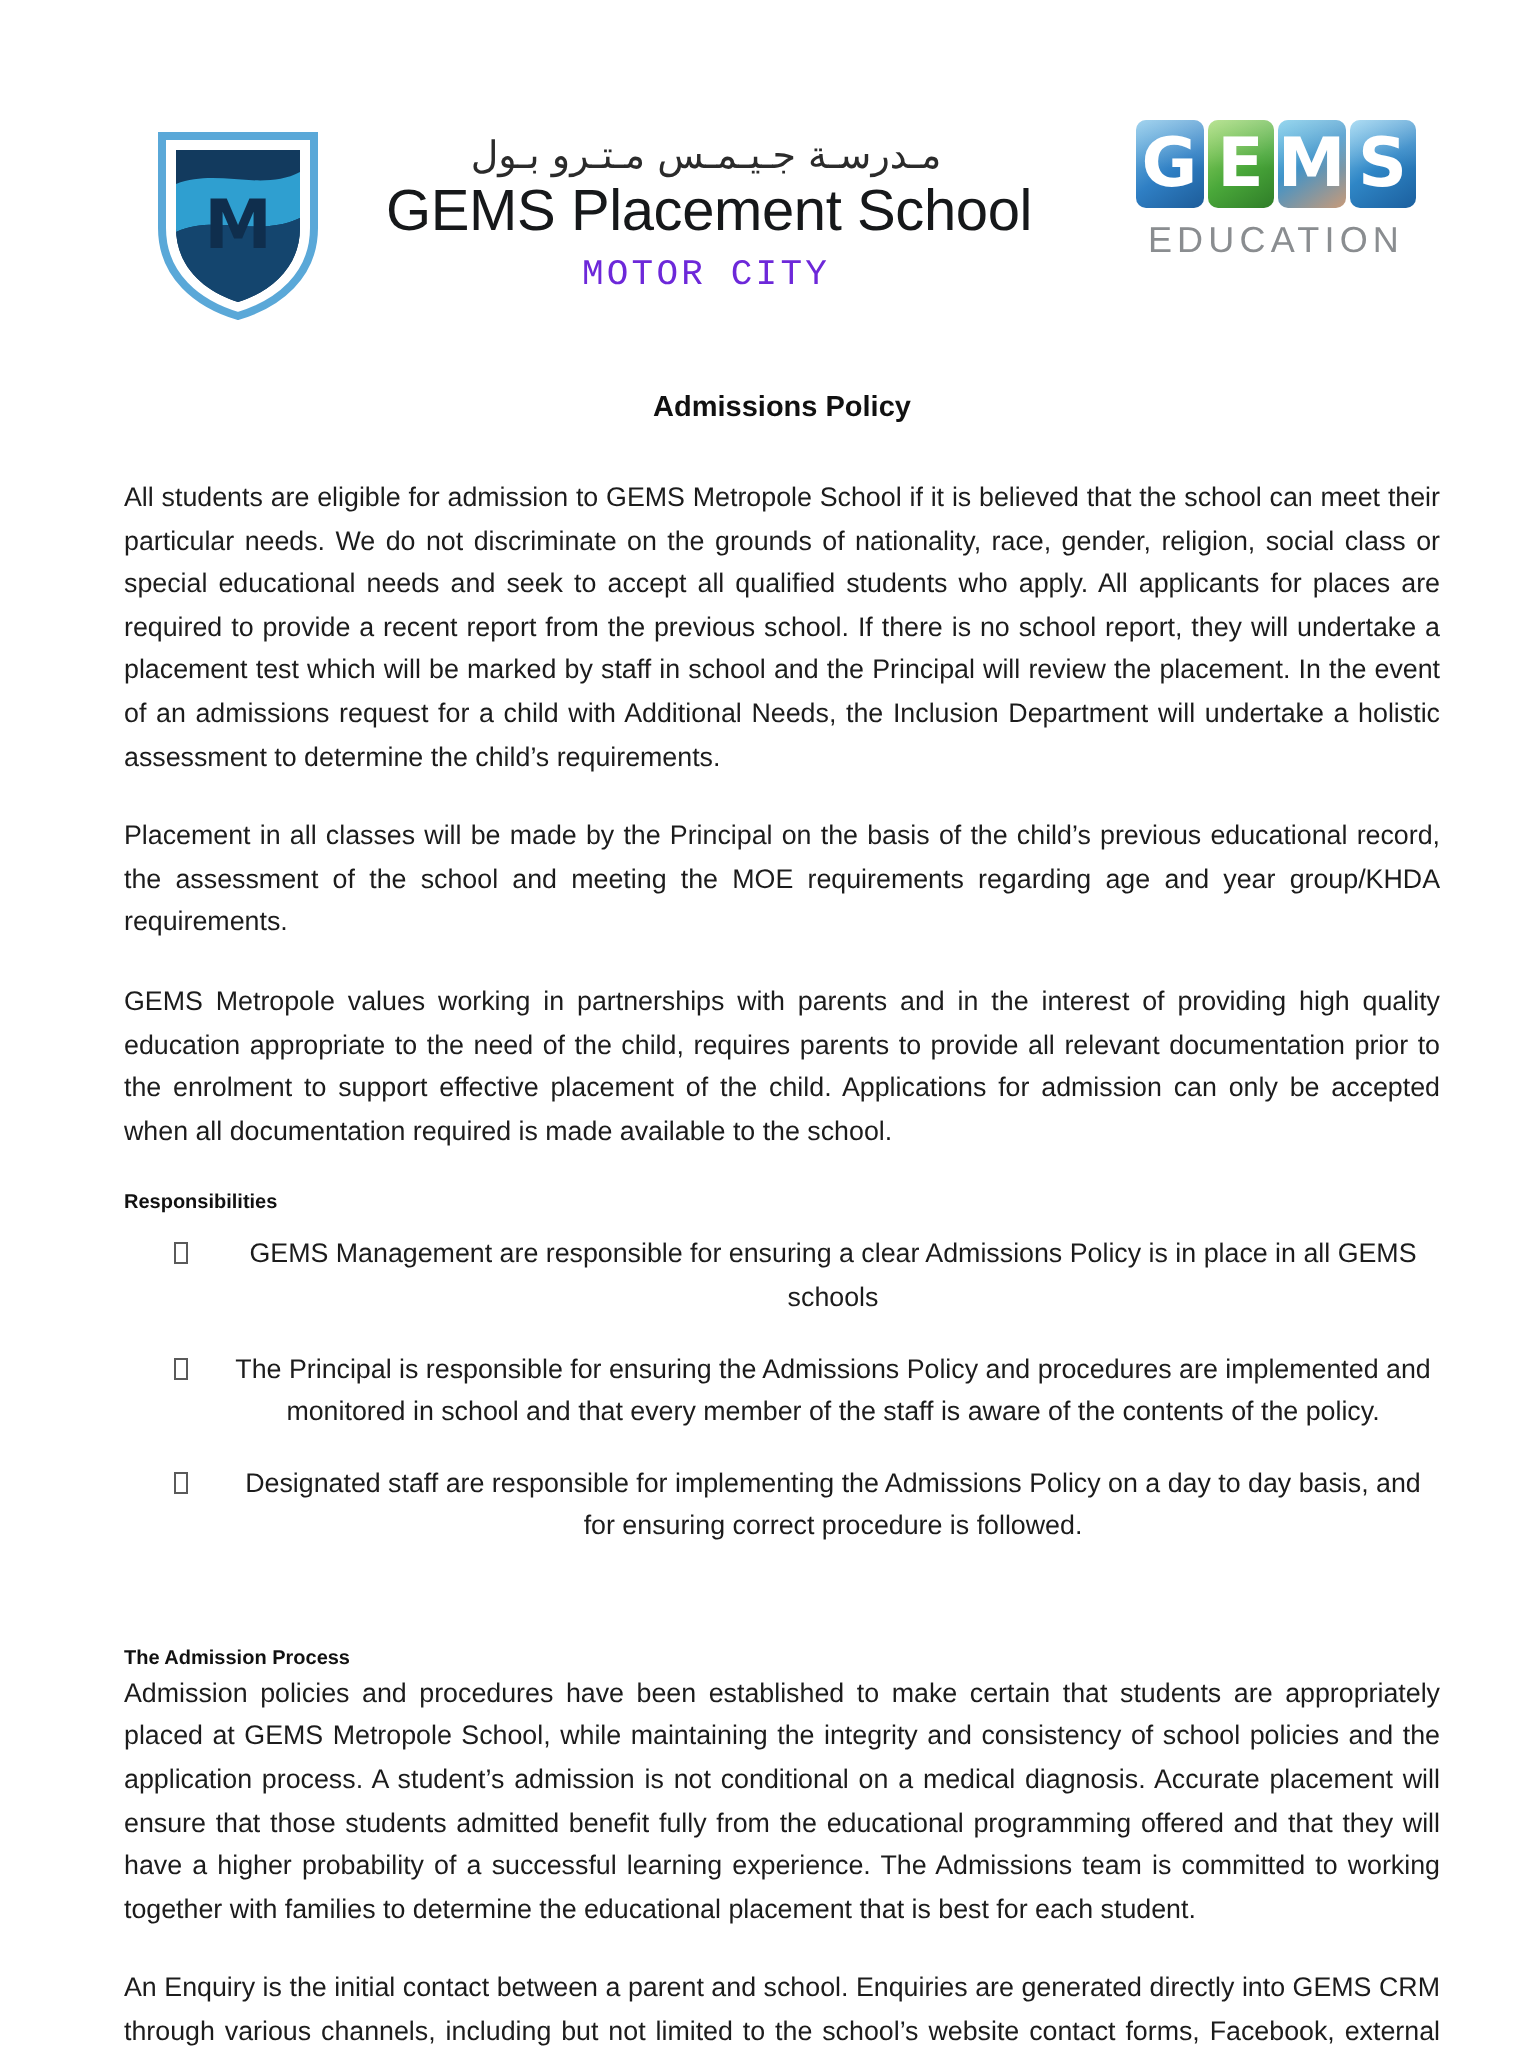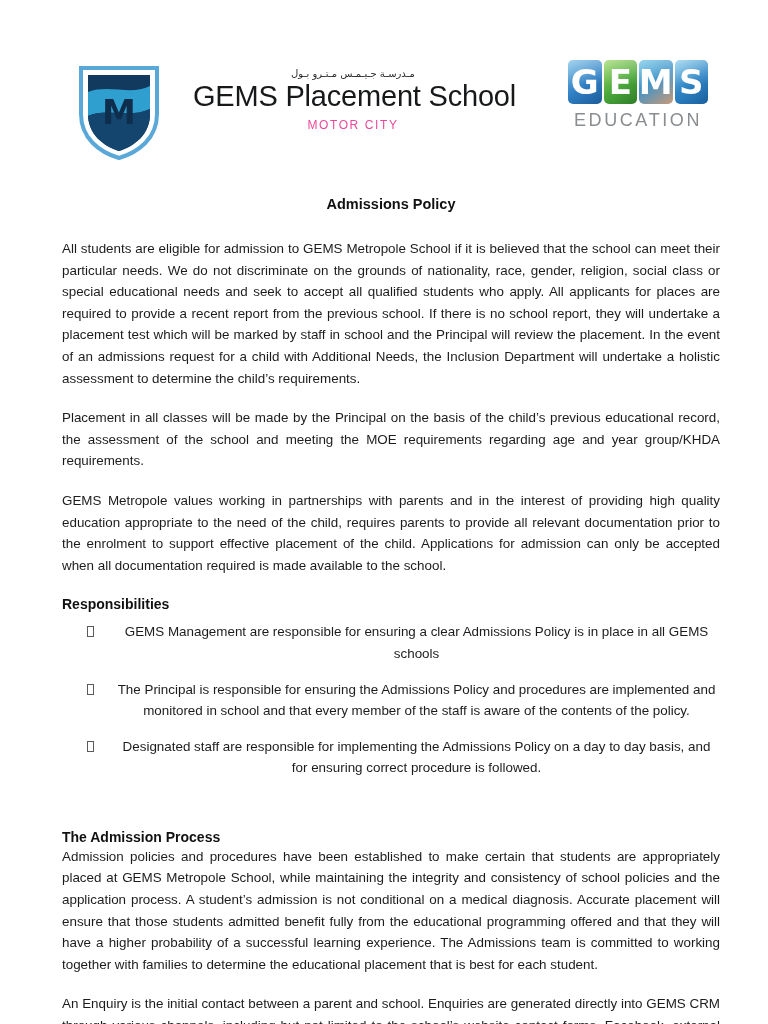--- a/index.html
+++ b/index.html
@@ -44,42 +44,43 @@
 
   
   .school-mark {
     position: absolute;
     left: 193px;
     top: 68px;
     width: 320px;
     text-align: center;
   }
   .school-arabic {
-    font-size: 10px;
+    font-size: 19px;
     color: #2b2b2b;
     letter-spacing: 1px;
     line-height: 1.1;
     direction: rtl;
     font-family: "DejaVu Sans", sans-serif;
     white-space: nowrap;
   }
   .school-name {
     font-size: 29px;
     color: #16181a;
     line-height: 1.15;
     margin-top: 1px;
     white-space: nowrap;
     font-weight: 400;
     letter-spacing: -0.2px;
   }
   .school-sub {
-    font-size: 12px;
-    color: #ec4899;
+    font-size: 18px;
+    color: #6d28d9;
     letter-spacing: 1.6px;
     margin-top: 5px;
+    font-family: Liberation Mono, monospace;
   }
 
   
   .gems-logo {
     position: absolute;
     left: 568px;
     top: 60px;
     width: 140px;
   }
   .gems-letters {
@@ -141,21 +142,21 @@
   p.para {
     font-size: 13.4px;
     line-height: 21.6px;
     text-align: justify;
     margin: 0 0 18px 0;
     color: #1c1c1c;
   }
   p.para.tight { margin-bottom: 0; }
 
   h2.section {
-    font-size: 14px;
+    font-size: 10px;
     font-weight: bold;
     color: #111;
     margin: 20px 0 9px 0;
   }
   h2.section.nogap { margin-bottom: 1px; }
 
   ul.bullets {
     list-style: none;
     margin: 0 0 4px 0;
     padding: 0;

